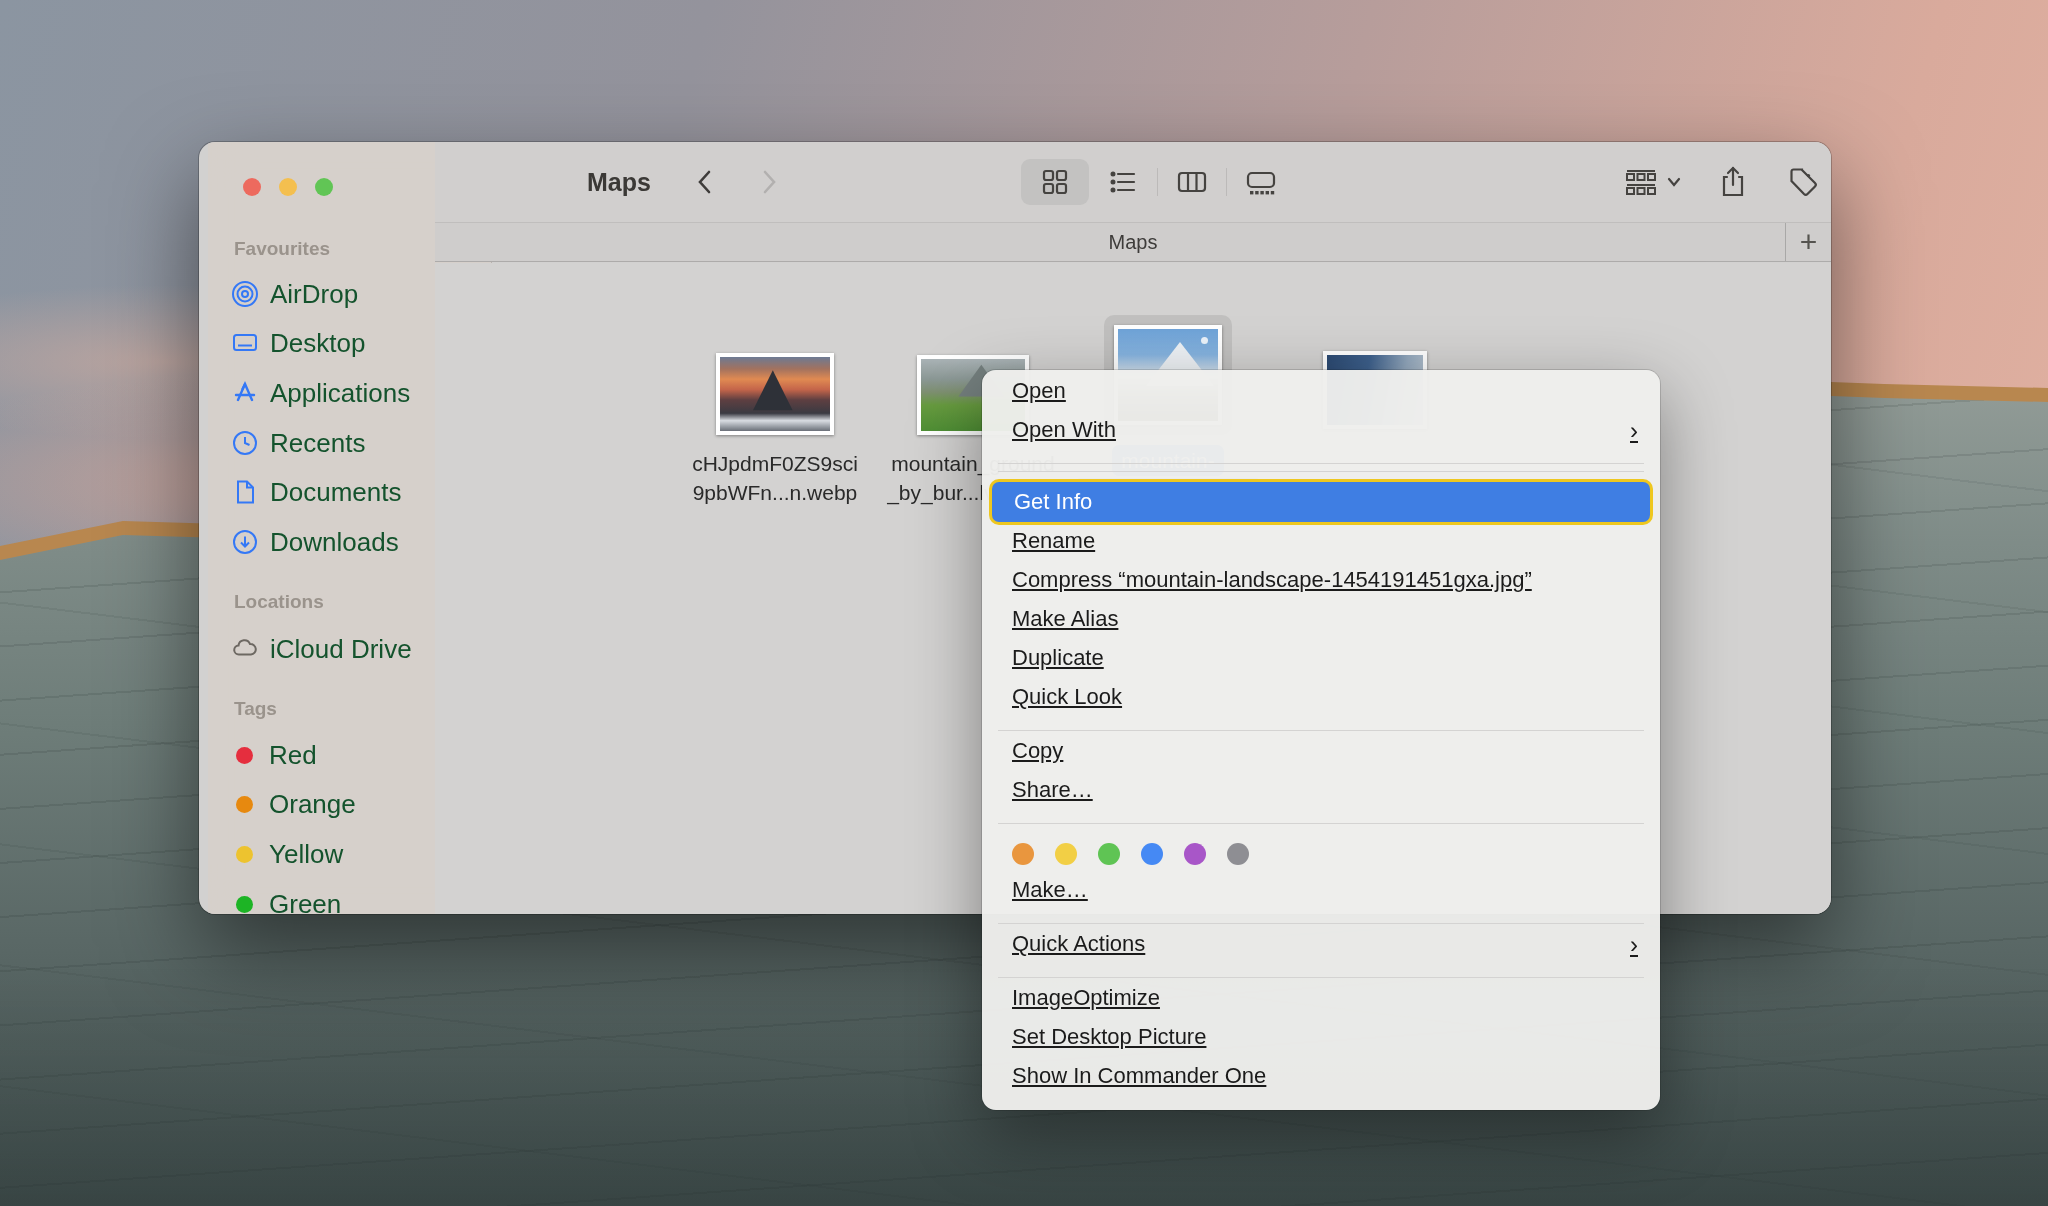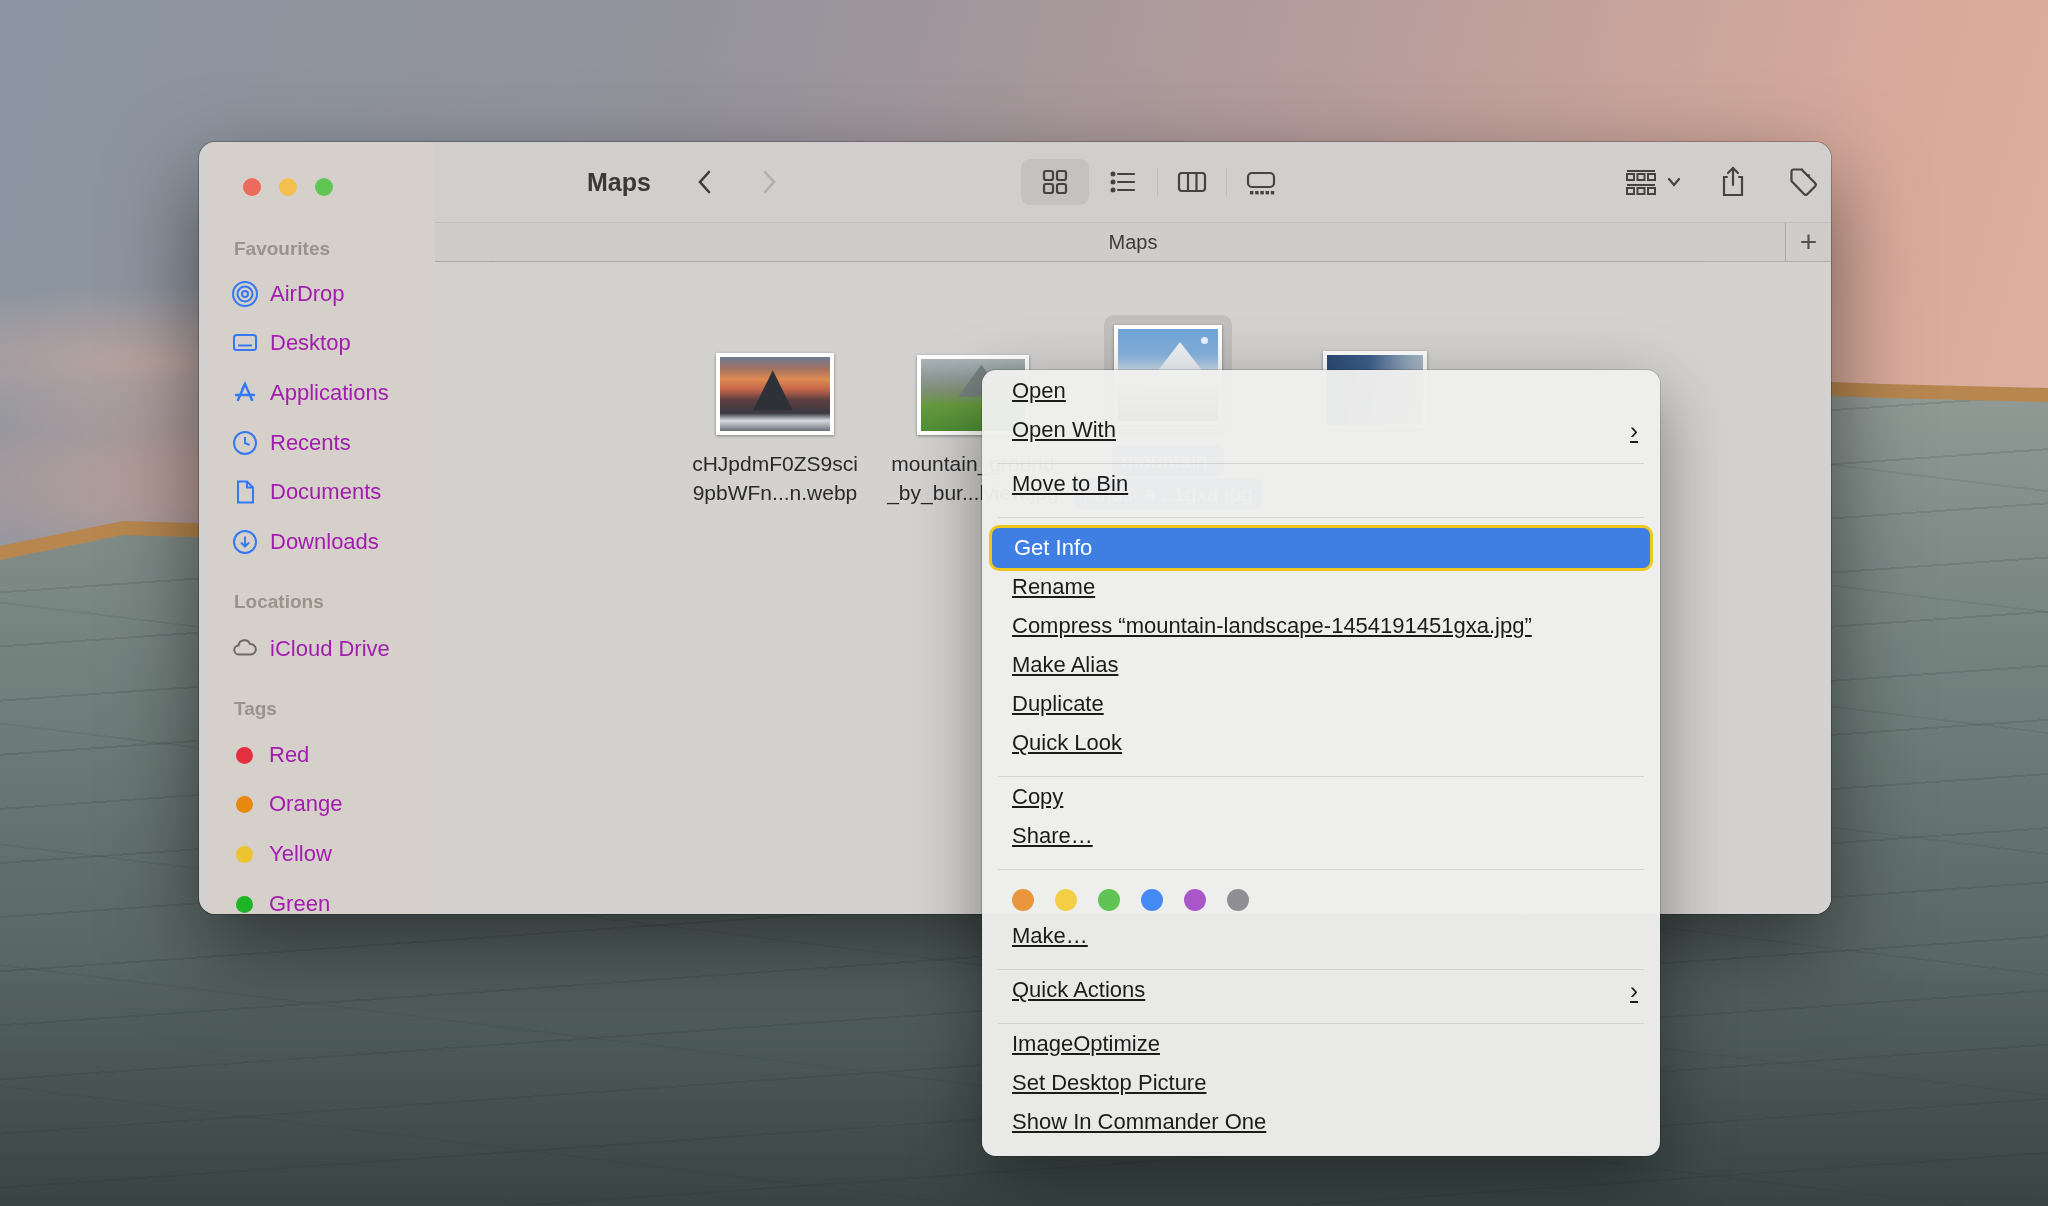--- a/index.html
+++ b/index.html
@@ -31,21 +31,21 @@
 
   .sidebar { position:absolute; left:0; top:0; bottom:0; width:284px;
     background:rgba(214,207,201,.86); backdrop-filter:blur(22px);
     border-right:1px solid rgba(0,0,0,.14);margin-left:9px; }
   .traffic { position:absolute; top:36px; left:35px; display:flex; gap:18px; }
   .light { width:18px; height:18px; border-radius:50%; }
   .light.red { background:#ed6a5e; } .light.yellow { background:#f4bf4f; } .light.green { background:#61c555; }
 
   .side-row { position:absolute; left:22px; right:8px; height:36px; display:flex; align-items:center; gap:10px; }
   .side-hdr { position:absolute; left:26px; font-size:19px; font-weight:700; color:#9a938c; }
-  .side-label { font-size:22px; color:#a21caf; white-space:nowrap; }
+  .side-label { font-size:26px; color:#14532d; white-space:nowrap; }
   .side-ic { width:30px; height:30px; display:flex; align-items:center; justify-content:center; flex:0 0 30px; }
   .tag-dot-side { width:17px; height:17px; border-radius:50%; margin:0 6px; flex:0 0 17px; }
 
   .pane { position:absolute; left:236px; top:0; right:0; bottom:0; }
   .toolbar { position:absolute; left:0; right:0; top:0; height:80px; background:#d1cfce; }
   .tbtn { position:absolute; top:17px; height:46px; display:flex; align-items:center; justify-content:center; color:#4c4a48; }
   .win-title { position:absolute; left:152px; top:0; height:80px; display:flex; align-items:center; font-size:25px; font-weight:700; color:#3b3936; }
   .viewseg { position:absolute; left:586px; top:17px; height:46px; display:flex; align-items:center; }
   .viewbtn { width:68px; height:46px; display:flex; align-items:center; justify-content:center; border-radius:9px; color:#4c4a48; }
   .viewbtn.sel { background:#c3c2c1; }
@@ -332,23 +332,20 @@
 <div class="menu">
   <div class="mi">
       <span>Open</span>
     </div>
   <div class="mi">
     <span>Open With</span>
       <span class="grow"></span>
     <span class="chev">›</span>
   </div>
   <div class="sep"></div>
-  <div class="mi">
-      <span>Move to Bin</span>
-    </div>
   <div class="sep"></div>
   <div class="mi-getinfo">
       <span>Get Info</span>
     </div>
   <div class="mi">
       <span>Rename</span>
     </div>
   <div class="mi">
       <span>Compress “mountain-landscape-1454191451gxa.jpg”</span>
     </div>

